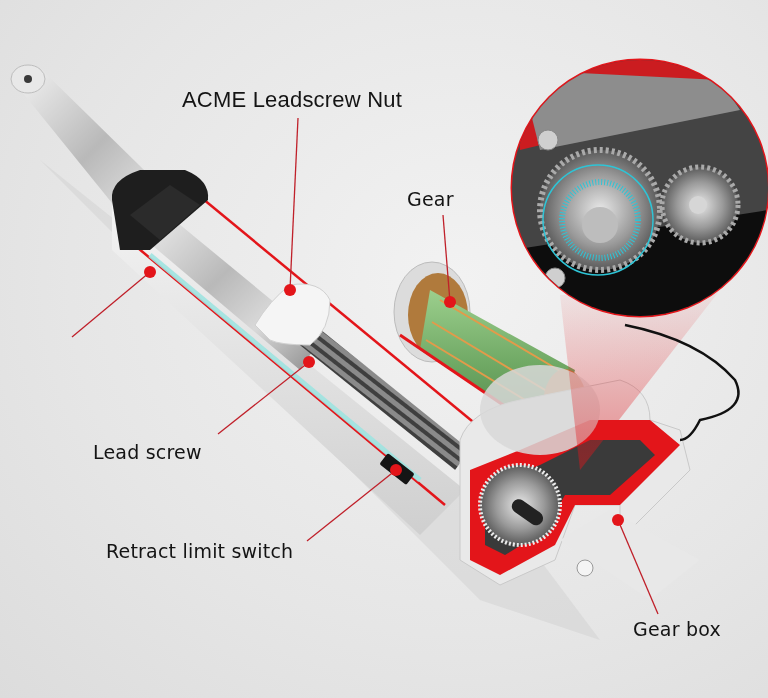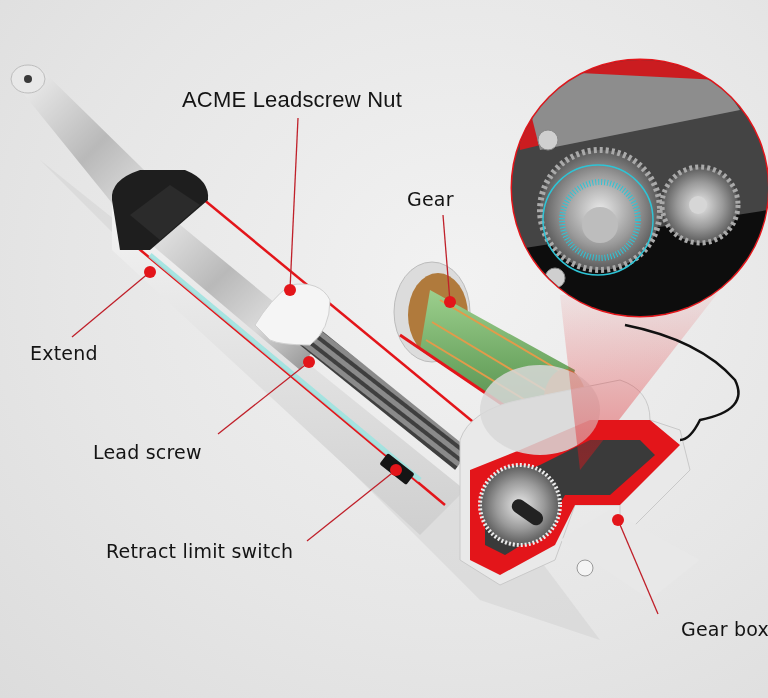--- a/index.html
+++ b/index.html
@@ -12,21 +12,21 @@
     .label {
       position:absolute; color:#141414; font-family:"DejaVu Sans", sans-serif;
       font-size:19px; line-height:24px; white-space:nowrap; letter-spacing:0.2px;
     }
     .label.acme { font-family:"Liberation Sans", sans-serif; font-size:22px; }
     .lbl-acme { left:182px; top:88px; }
     .lbl-motor { left:407px; top:187px; }
     .lbl-extend { left:30px; top:341px; }
     .lbl-lead { left:93px; top:440px; }
     .lbl-retract { left:106px; top:539px; }
-    .lbl-gear { left:633px; top:617px;margin-left:48px; }
+    .lbl-gear { left:633px; top:617px; }
   </style>
 </head>
 <body>
 
 <svg id="stage" viewBox="0 0 768 698" xmlns="http://www.w3.org/2000/svg">
   <defs>
     <linearGradient id="rodGrad" x1="0" y1="0" x2="1" y2="1">
       <stop offset="0" stop-color="#f4f4f4"></stop>
       <stop offset="0.45" stop-color="#b9b9b9"></stop>
       <stop offset="0.7" stop-color="#d9d9d9"></stop>
@@ -153,17 +153,16 @@
     <circle cx="150" cy="272" r="6"></circle>
     <circle cx="309" cy="362" r="6"></circle>
     <circle cx="396" cy="470" r="6"></circle>
     <circle cx="618" cy="520" r="6"></circle>
   </g>
 </svg>
 
 <div class="label acme lbl-acme">ACME Leadscrew Nut</div>
 <div class="label lbl-motor">Gear</div>
 <div class="label lbl-extend">
-  <div>Extend</div>
 </div>
 <div class="label lbl-lead">Lead screw</div>
 <div class="label lbl-retract">Retract limit switch</div>
 <div class="label lbl-gear">Gear box</div>
 
 </body></html>

